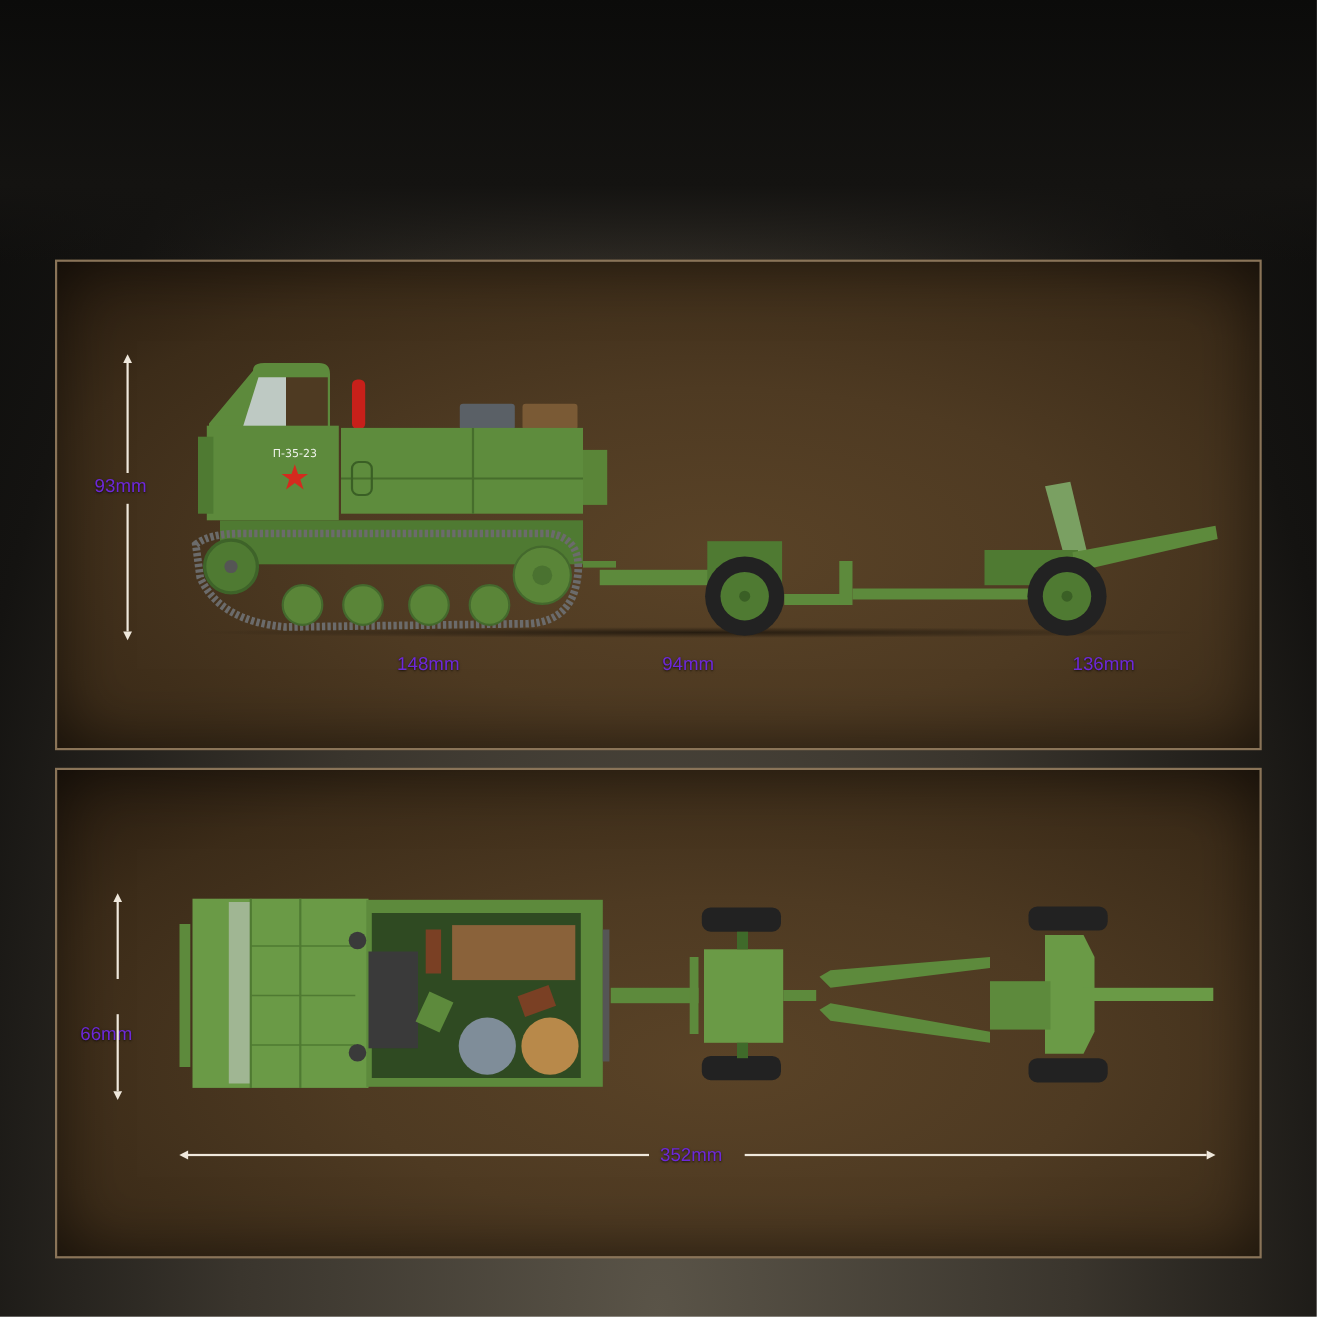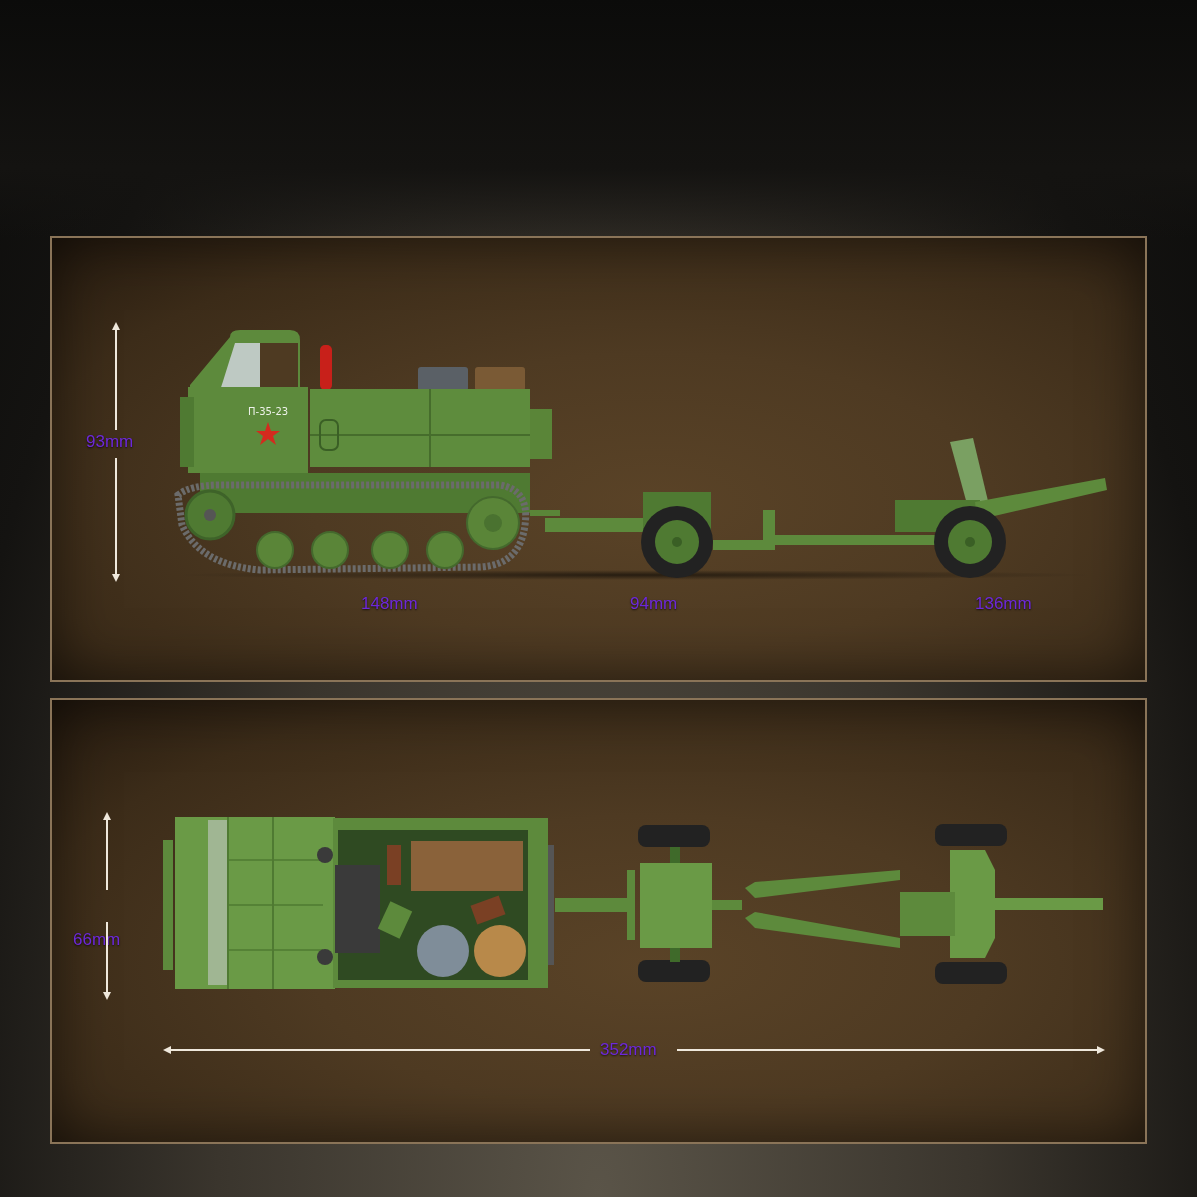--- a/index.html
+++ b/index.html
@@ -120,21 +120,21 @@
   <rect x="350" y="70" width="85" height="32" fill="#4f7a32"></rect>
 
   <polygon points="430,72 560,48 562,60 432,90" fill="#5d8a3c"></polygon>
 
   <circle cx="425" cy="112" r="36" fill="#222"></circle>
   <circle cx="425" cy="112" r="22" fill="#4f7a32"></circle>
   <circle cx="425" cy="112" r="5" fill="#3a5f25"></circle>
 </svg>
 
 <div class="dim-label" style="left:322px; top:594px;margin-left:39px;">148mm</div>
-<div class="dim-label" style="left:630px; top:594px;">94mm</div>
+<div class="dim-label" style="left:602px; top:594px;">94mm</div>
 <div class="dim-label" style="left:932px; top:594px;margin-left:43px;">136mm</div>
 
 <div class="panel" id="panel-top"></div>
 
 <div>
   <div class="arrow-up" style="left:103px; top:812px;"></div>
   <div class="vline" style="left:106px; top:818px; height:72px;"></div>
   <div class="dim-label" style="left:73px; top:895px;margin-top:35px;">66mm</div>
   <div class="vline" style="left:106px; top:922px; height:70px;"></div>
   <div class="arrow-down" style="left:103px; top:992px;"></div>

